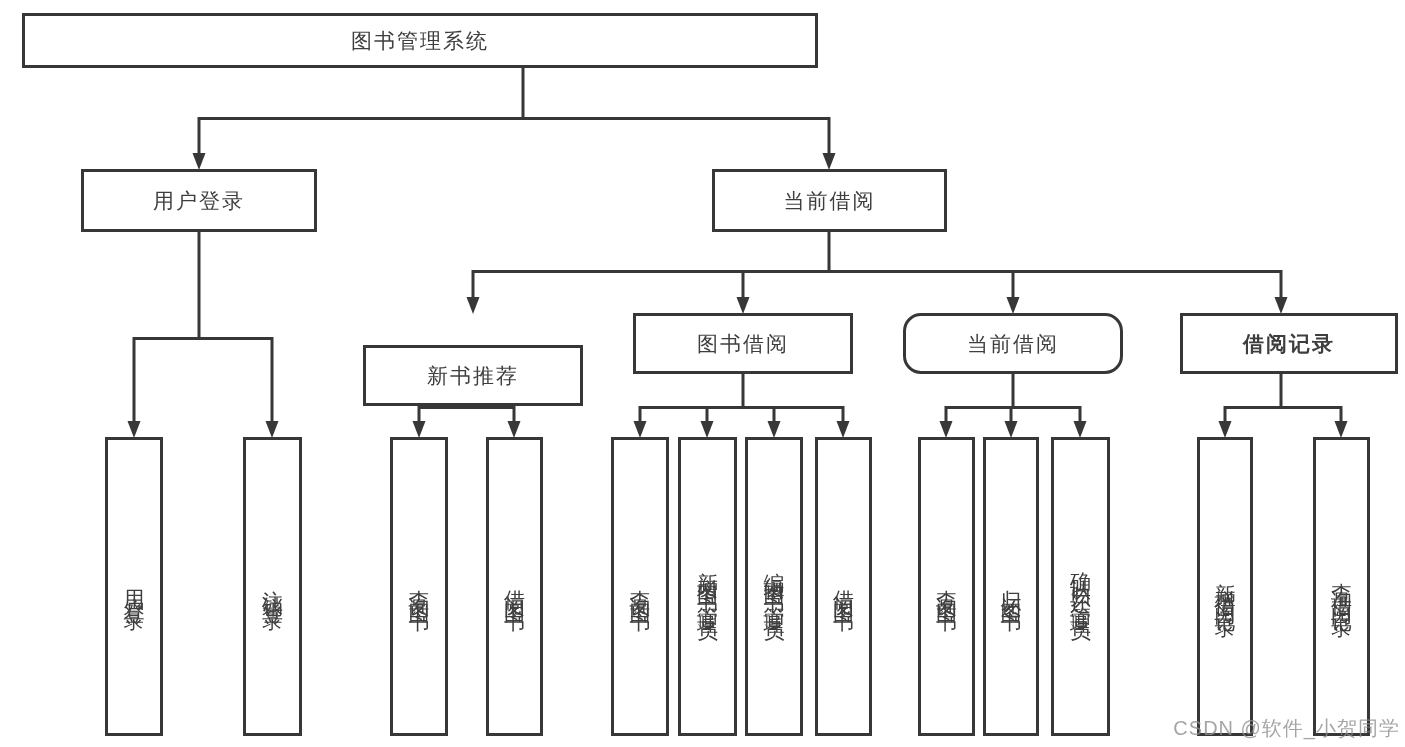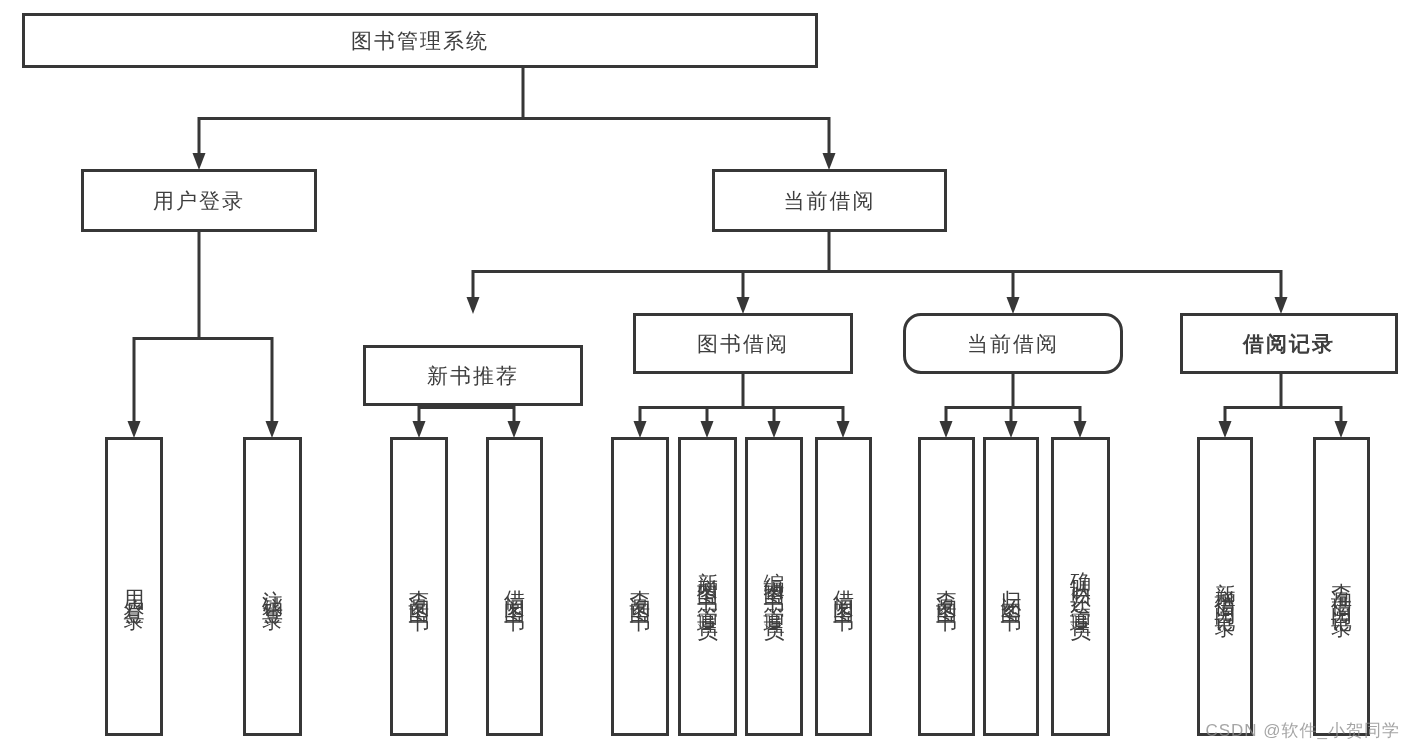--- a/index.html
+++ b/index.html
@@ -40,21 +40,21 @@
   #l5  { left: 678px;  width: 59px; }
   #l6  { left: 745px;  width: 58px; }
   #l7  { left: 815px;  width: 57px; }
   #l8  { left: 918px;  width: 57px; }
   #l9  { left: 983px;  width: 56px; }
   #l10 { left: 1051px; width: 59px; }
   #l11 { left: 1197px; width: 56px; }
   #l12 { left: 1313px; width: 57px; }
   .watermark {
     position: absolute; right: 5px; bottom: 5px;
-    font-size: 17px; color: #8f8f8f; opacity: 0.8;
+    font-size: 20px; color: #8f8f8f; opacity: 0.8;
     letter-spacing: 1px; z-index: 10;
   }
 </style>
 </head>
 <body>
 
 <div class="canvas">
 
   <svg class="connectors" width="1405" height="747" viewBox="0 0 1405 747">
     <g stroke="#373737" stroke-width="3" fill="none">

